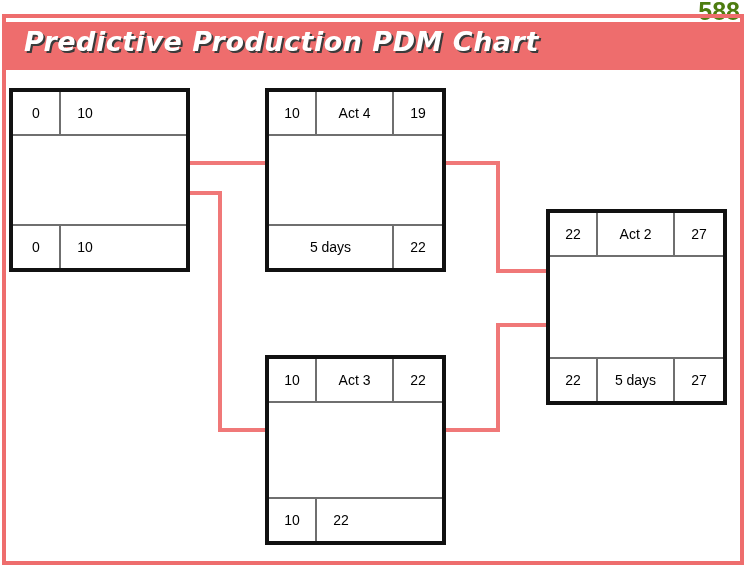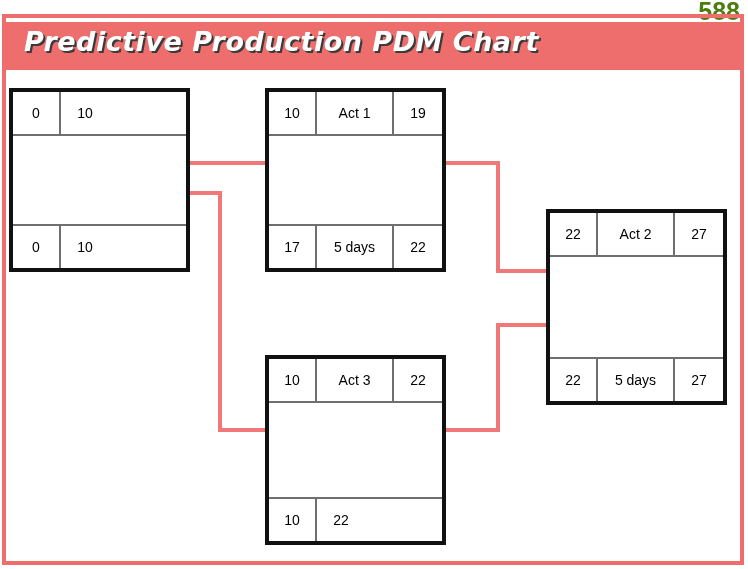--- a/index.html
+++ b/index.html
@@ -152,30 +152,29 @@
     </div>
     <div class="row bottom">
       <div class="cell left">0</div>
       <div class="cell right">10</div>
     </div>
   </div>
 
   <div class="node" style="left:265px; top:88px; width:181px; height:184px;">
     <div class="row top">
       <div class="cell left">10</div>
-      <div class="cell center">Act 1</div>
+      <div class="cell center">Act 4</div>
       <div class="cell right">19</div>
     </div>
     <div class="row middle">
       <div class="cell left"></div>
       <div class="cell center"></div>
       <div class="cell right"></div>
     </div>
     <div class="row bottom">
-      <div class="cell left">17</div>
       <div class="cell center">5 days</div>
       <div class="cell right">22</div>
     </div>
   </div>
 
   <div class="node" style="left:265px; top:355px; width:181px; height:190px;">
     <div class="row top">
       <div class="cell left">10</div>
       <div class="cell center">Act 3</div>
       <div class="cell right">22</div>

